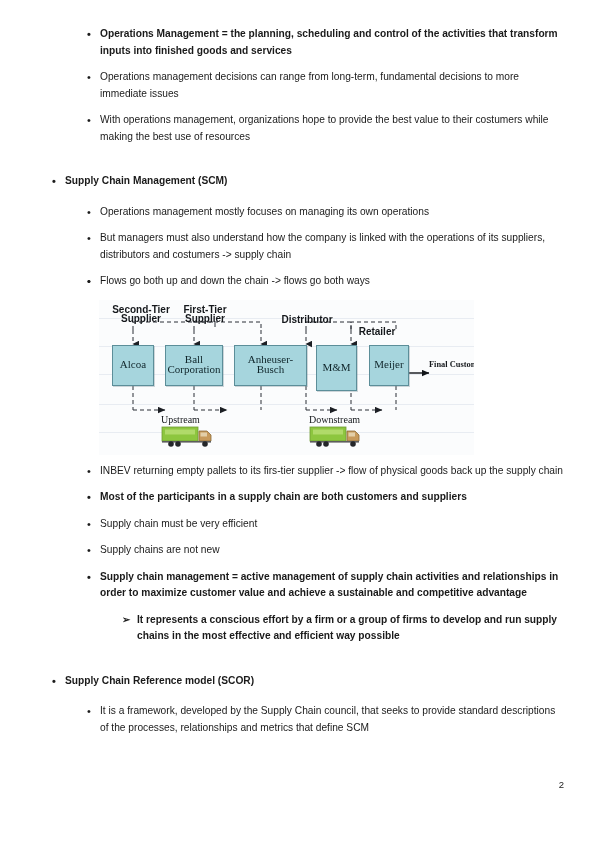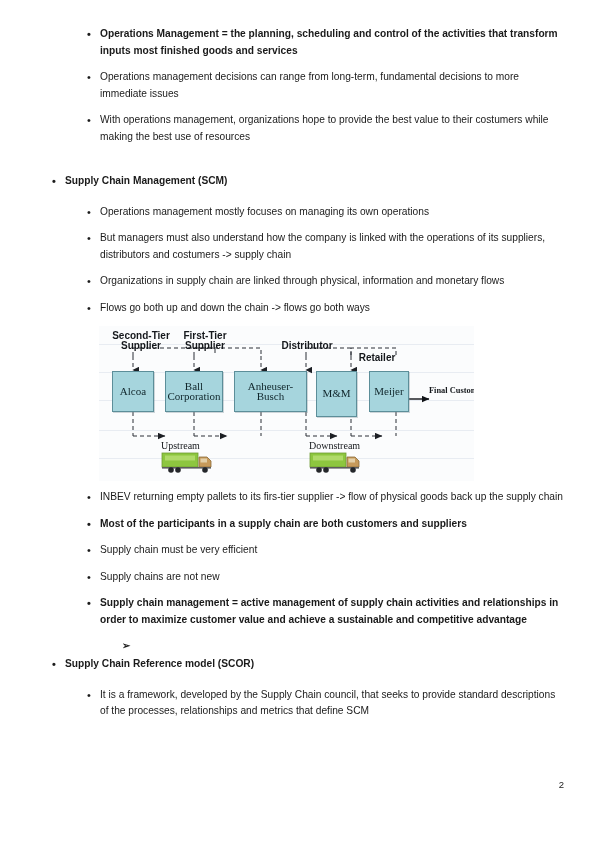--- a/index.html
+++ b/index.html
@@ -137,21 +137,21 @@
   }
 </style>
 </head>
 <body>
 
 <div class="page">
 
   <ul class="lvl l2">
     <li class="item bold">
       <span class="bullet">•</span>
-      <span class="btxt">Operations Management = the planning, scheduling and control of the activities that transform inputs most finished goods and services</span>
+      <span class="btxt">Operations Management = the planning, scheduling and control of the activities that transform inputs into finished goods and services</span>
     </li>
     <li class="item">
       <span class="bullet">•</span>
       <span class="btxt">Operations management decisions can range from long-term, fundamental decisions to more immediate issues</span>
     </li>
     <li class="item">
       <span class="bullet">•</span>
       <span class="btxt">With operations management, organizations hope to provide the best value to their costumers while making the best use of resources</span>
     </li>
   </ul>
@@ -171,21 +171,20 @@
     <li class="item">
       <span class="bullet">•</span>
       <span class="btxt">Operations management mostly focuses on managing its own operations</span>
     </li>
     <li class="item">
       <span class="bullet">•</span>
       <span class="btxt">But managers must also understand how the company is linked with the operations of its suppliers, distributors and costumers -&gt; supply chain</span>
     </li>
     <li class="item">
       <span class="bullet">•</span>
-      <span class="btxt">Organizations in supply chain are linked through physical, information and monetary flows</span>
     </li>
     <li class="item">
       <span class="bullet">•</span>
       <span class="btxt">Flows go both up and down the chain -&gt; flows go both ways</span>
     </li>
   </ul>
 
   <div class="figure-wrap">
     <div class="figure">
 
@@ -309,20 +308,21 @@
     </li>
     <li class="item bold">
       <span class="bullet">•</span>
       <span class="btxt">Supply chain management = active management of supply chain activities and relationships in order to maximize customer value and achieve a sustainable and competitive advantage</span>
     </li>
   </ul>
 
   <ul class="lvl l3">
     <li class="item bold">
       <span class="bullet">➢</span>
+      <span class="btxt">It represents a conscious effort by a firm or a group of firms to develop and run supply chains in the most effective and efficient way possible</span>
     </li>
   </ul>
 
   <div class="spacer-lg"></div>
 
   <ul class="lvl l1">
     <li class="item bold">
       <span class="bullet">•</span>
       <span class="btxt">Supply Chain Reference model (SCOR)</span>
     </li>

